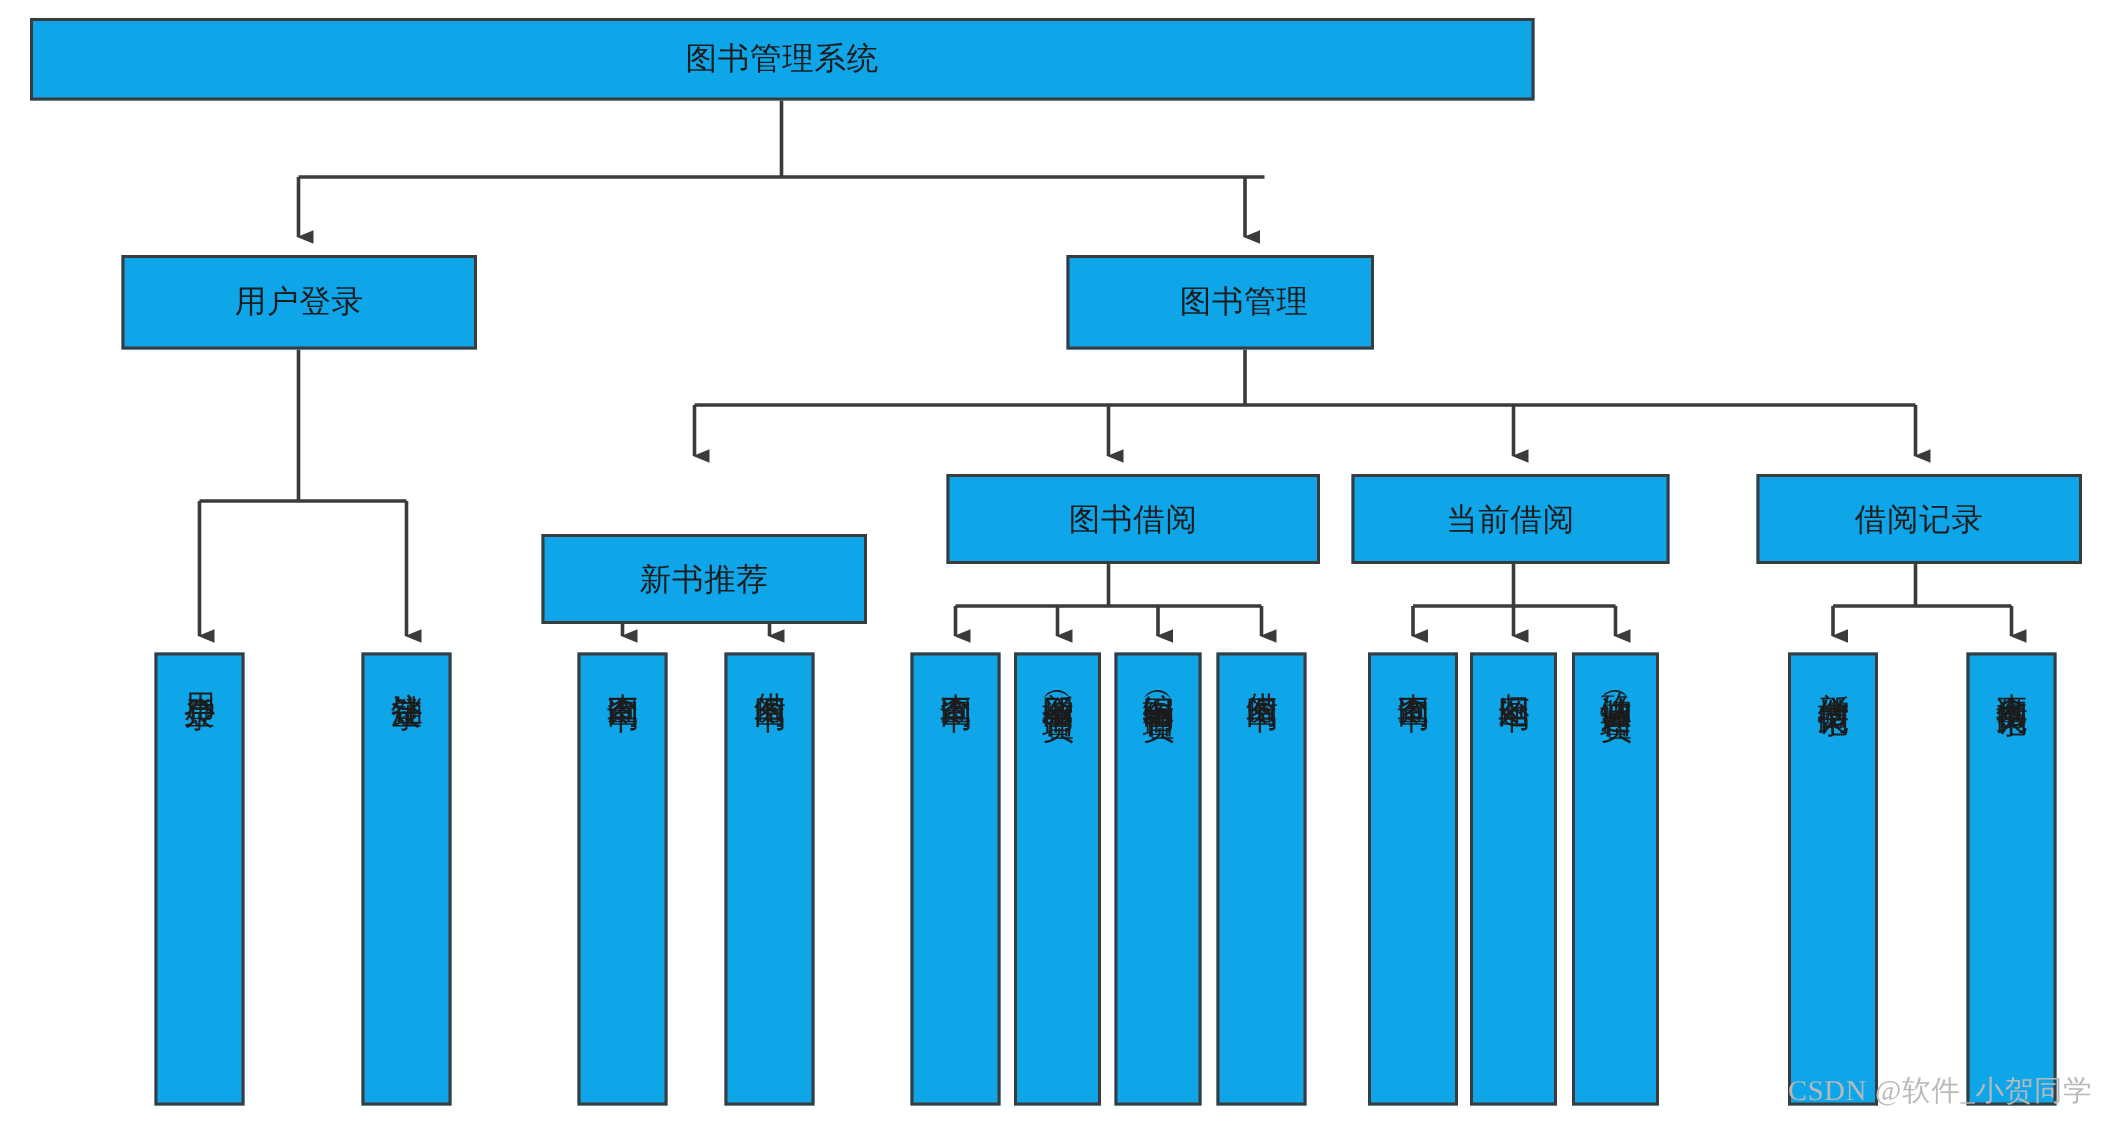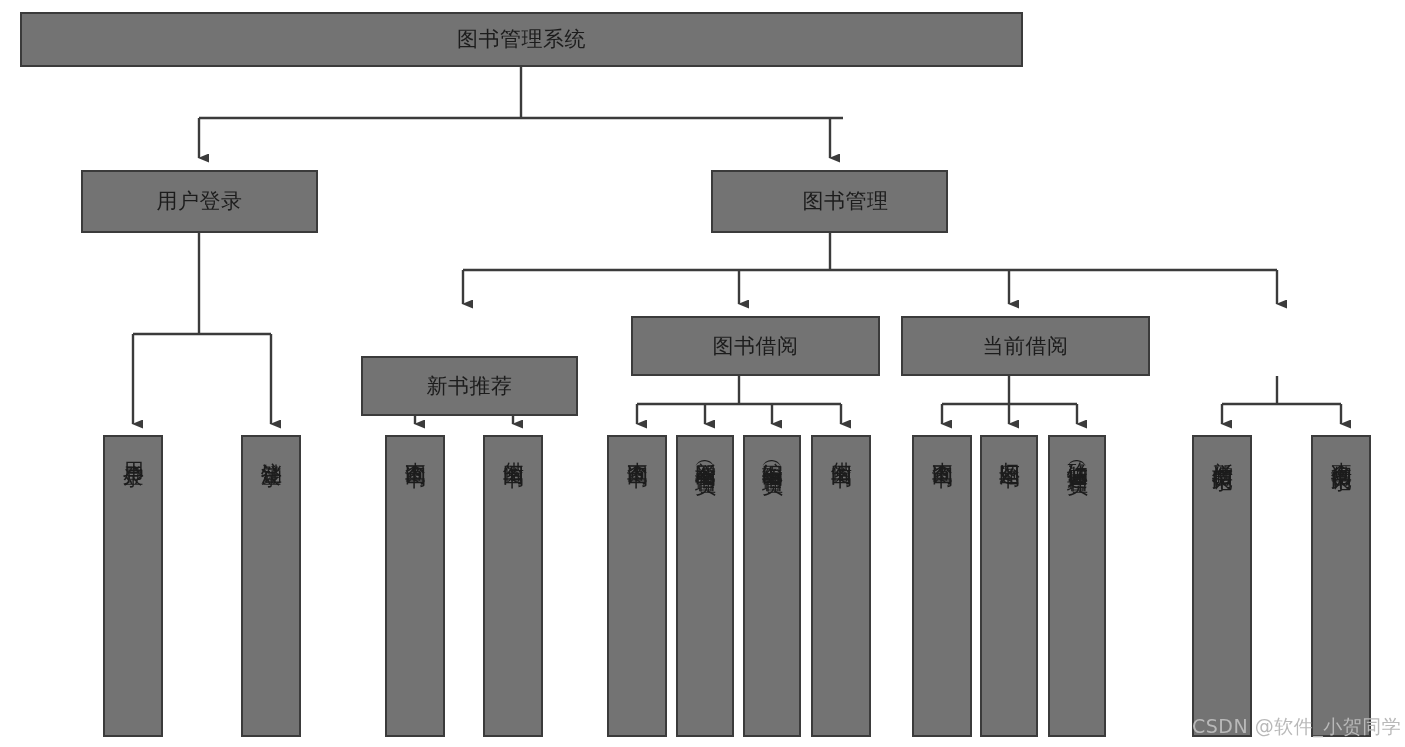--- a/index.html
+++ b/index.html
@@ -22,21 +22,21 @@
     position: absolute;
     left: 0;
     top: 0;
     width: 1405px;
     height: 747px;
   }
   .node {
     position: absolute;
     box-sizing: border-box;
     border: 2px solid #3b3b3b;
-    background: #737373;
+    background: #0ea5e9;
     display: flex;
     align-items: center;
     justify-content: center;
     color: #1c1c1c;
   }
   .node-label {
     font-size: 21px;
     line-height: 1.05;
     letter-spacing: 0.5px;
     white-space: nowrap;
@@ -59,20 +59,21 @@
   }
   #watermark {
     position: absolute;
     left: 1192px;
     top: 714px;
     font-size: 19px;
     color: #b9b9b9;
     white-space: nowrap;
     letter-spacing: 0.5px;
     pointer-events: none;
+    font-family: Liberation Serif, serif;
   }
 </style>
 </head>
 <body>
 
 <div id="diagram-root">
 
   <svg id="diagram-svg" viewBox="0 0 1405 747">
     <defs>
       <marker id="arrow" markerWidth="9" markerHeight="11" refX="4.5" refY="10" orient="auto" markerUnits="userSpaceOnUse">
@@ -123,32 +124,35 @@
     </g>
   </svg>
 
   <div class="node" style="left:20px; top:12px; width:1003px; height:55px;">
     <span class="node-label">图书管理系统</span>
   </div>
 
   <div class="node" style="left:81px; top:170px; width:237px; height:63px;">
     <span class="node-label">用户登录</span>
   </div>
-  <div class="node" style="left:711px; top:170px; width:237px; height:63px;padding-left:32px;">
+  <div class="node" style="left:711px; top:170px; width:205px; height:63px;padding-left:32px;">
     <span class="node-label">图书管理</span>
   </div>
 
   <div class="node" style="left:361px; top:316px; width:217px; height:60px;margin-top:40px;">
     <span class="node-label">新书推荐</span>
   </div>
   <div class="node" style="left:631px; top:316px; width:249px; height:60px;">
     <span class="node-label">图书借阅</span>
   </div>
-  <div class="node" style="left:901px; top:316px; width:249px; height:60px;">
+  <div class="node" style="left:901px; top:316px; width:212px; height:60px;">
     <span class="node-label">当前借阅</span>
+  </div>
+  <div class="node" style="left:1171px; top:316px; width:217px; height:60px;">
+    <span class="node-label">借阅记录</span>
   </div>
 
   <div class="node leaf" style="left:103px; top:435px; width:60px; height:302px;">
     <span class="node-label">用户登录</span>
   </div>
   <div class="node leaf" style="left:241px; top:435px; width:60px; height:302px;">
     <span class="node-label">注销登录</span>
   </div>
 
   <div class="node leaf" style="left:385px; top:435px; width:60px; height:302px;">

